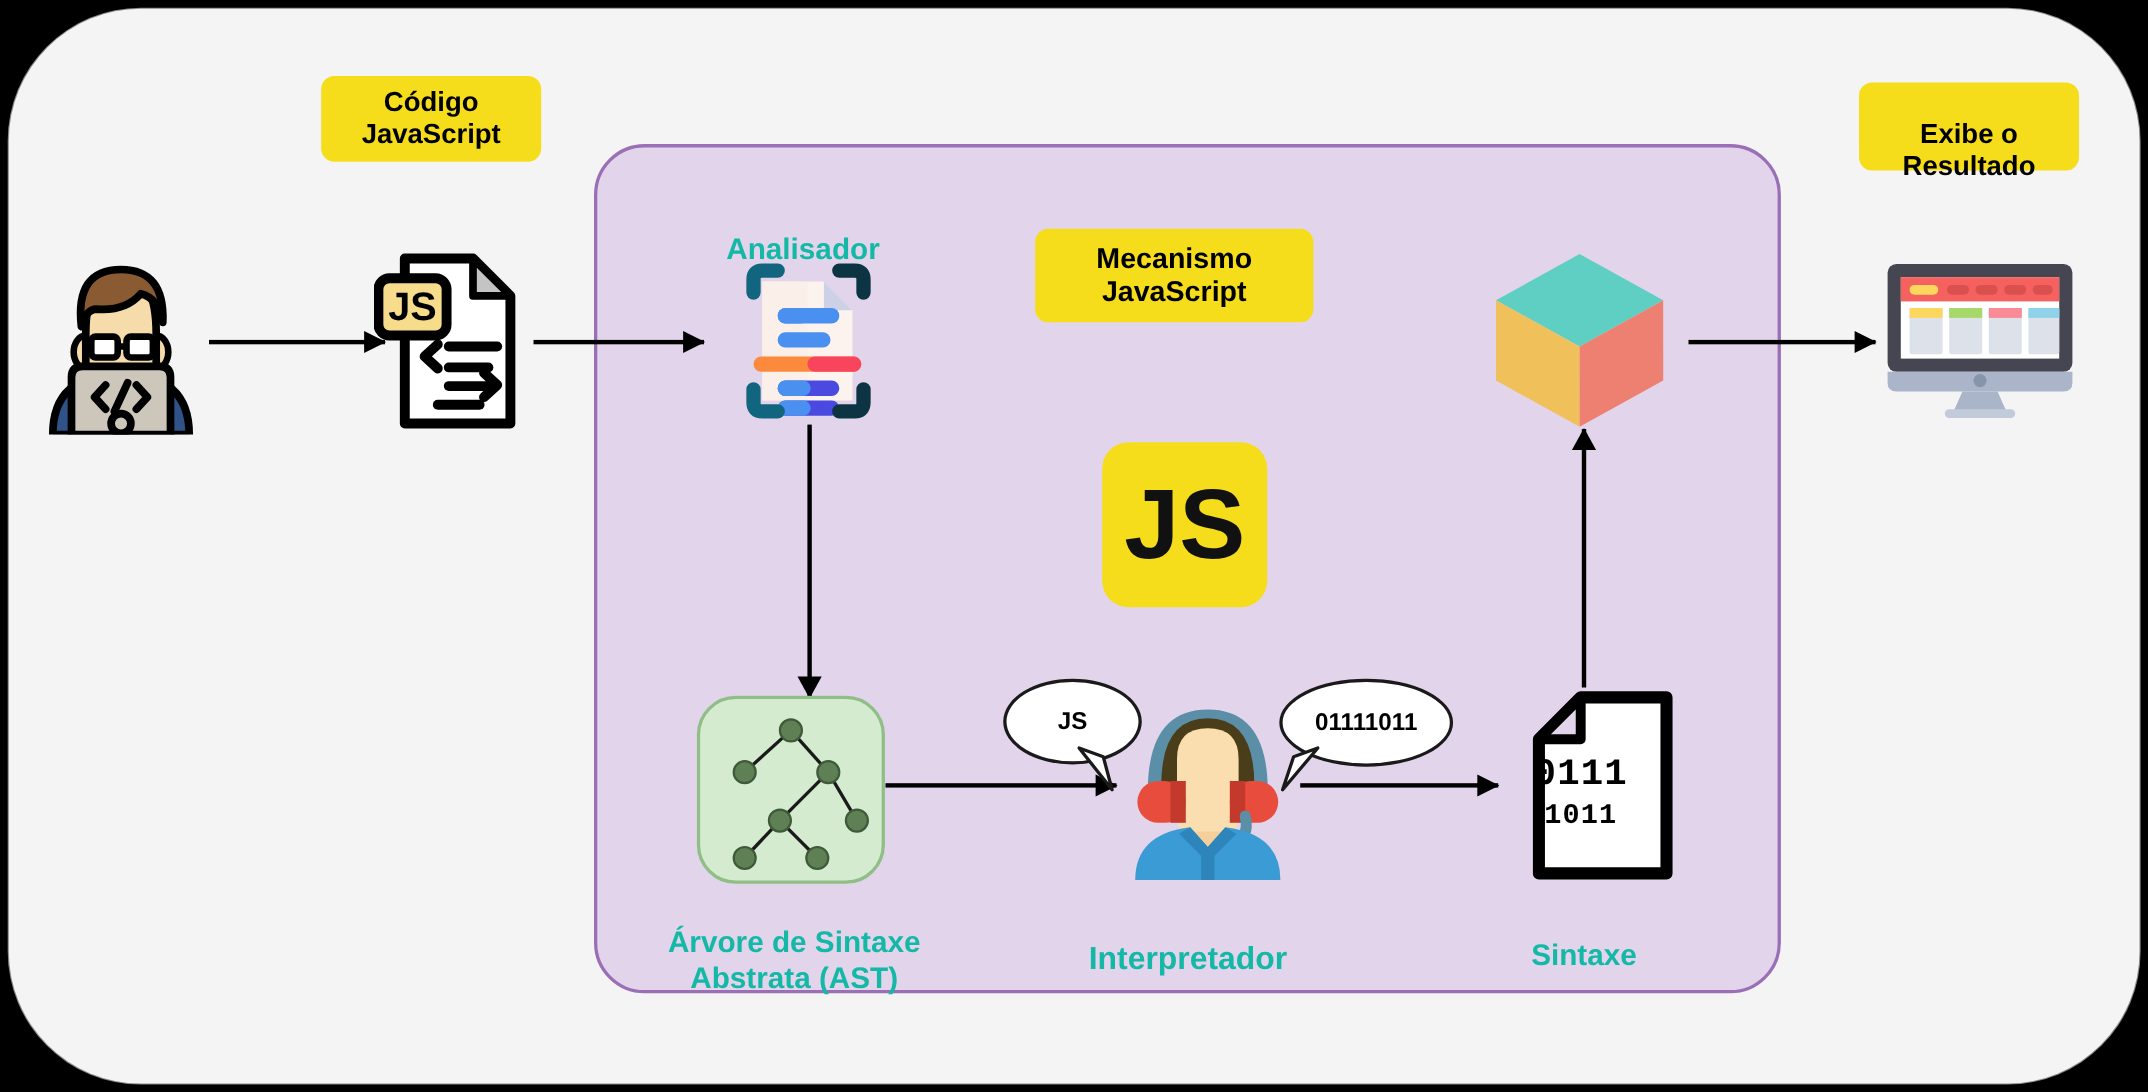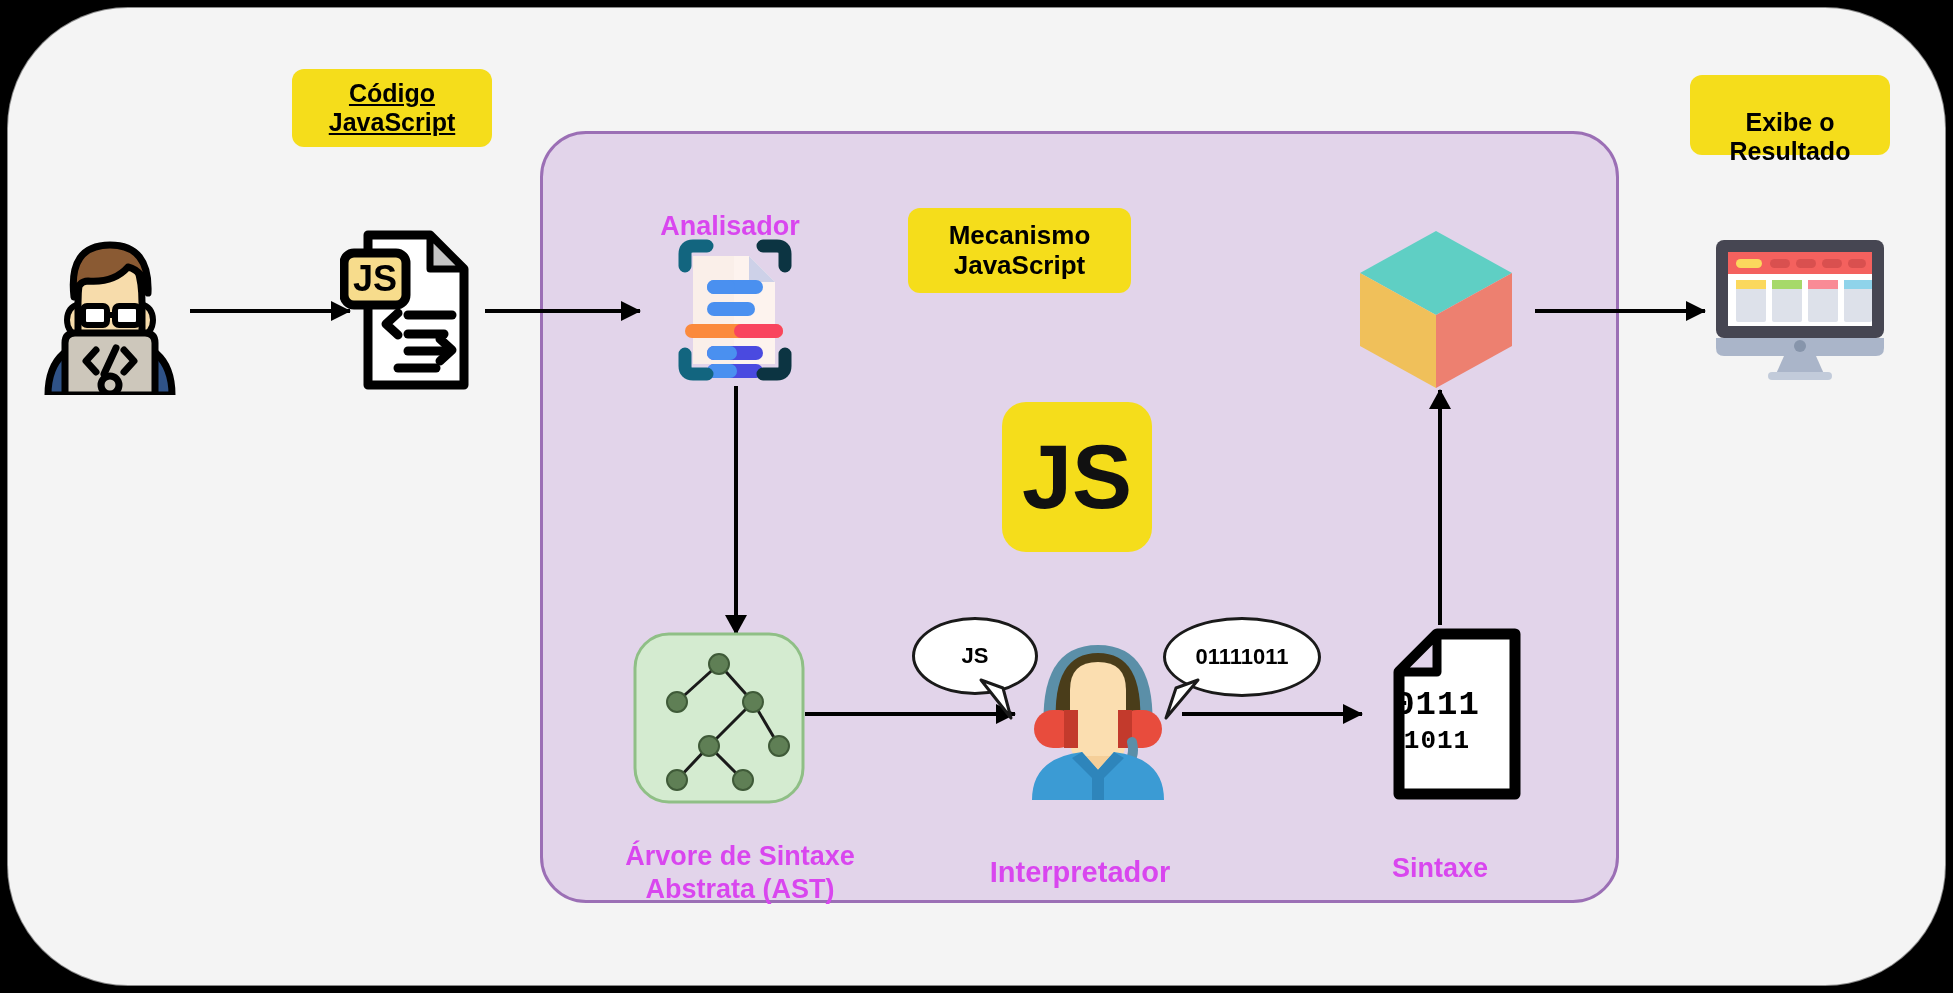--- a/index.html
+++ b/index.html
@@ -22,21 +22,21 @@
 
   
   .yellow-box{
     position:absolute;background:#f5dd1b;border-radius:12px;
     display:flex;flex-direction:column;align-items:center;justify-content:center;
     color:#000;font-weight:bold;line-height:1.15;text-align:center;
   }
 
   
   .purple-label{
-    position:absolute;color:#d946ef;font-weight:bold;text-align:center;
+    position:absolute;color:#14b8a6;font-weight:bold;text-align:center;
     line-height:1.2;white-space:pre-line;
   }
 
   
   .arrow-h{position:absolute;height:4px;background:#000;}
   .arrow-h::after{
     content:"";position:absolute;right:-1px;top:50%;transform:translateY(-50%);
     border-left:20px solid #000;border-top:10px solid transparent;border-bottom:10px solid transparent;
   }
   .arrow-v{position:absolute;width:4px;background:#000;}
@@ -61,40 +61,40 @@
 </head>
 <body>
 
 <div id="stage">
 
   <div id="card"></div>
 
   <div id="engine-panel"></div>
 
   <div class="yellow-box" style="left:292px;top:69px;width:200px;height:78px;font-size:25px;">
-    <span style="white-space:pre-line;text-decoration:underline;">Código
+    <span style="white-space:pre-line;">Código
 JavaScript</span>
   </div>
 
   <div class="yellow-box" style="left:1690px;top:75px;width:200px;height:80px;font-size:25px;">
     <span style="white-space:pre-line;margin-top:44px;">Exibe o
 Resultado</span>
   </div>
 
-  <div class="yellow-box" style="left:908px;top:208px;width:223px;height:85px;font-size:26px;">
+  <div class="yellow-box" style="left:941px;top:208px;width:253px;height:85px;font-size:26px;">
     <span style="white-space:pre-line;">Mecanismo
 JavaScript</span>
   </div>
 
   <div class="purple-label" style="left:610px;top:178px;width:240px;font-size:27px;">
     <span>Analisador</span>
   </div>
 
 
-  <div class="purple-label" style="left:570px;top:808px;width:340px;font-size:27px;white-space:pre-line;">
+  <div class="purple-label" style="left:552px;top:808px;width:340px;font-size:27px;white-space:pre-line;">
     <span style="white-space:pre-line;">Árvore de Sintaxe
 Abstrata (AST)</span>
   </div>
 
   <div class="purple-label" style="left:930px;top:820px;width:300px;font-size:29px;">
     <span>Interpretador</span>
   </div>
 
   <div class="purple-label" style="left:1320px;top:820px;width:240px;font-size:27px;">
     <span>Sintaxe</span>

